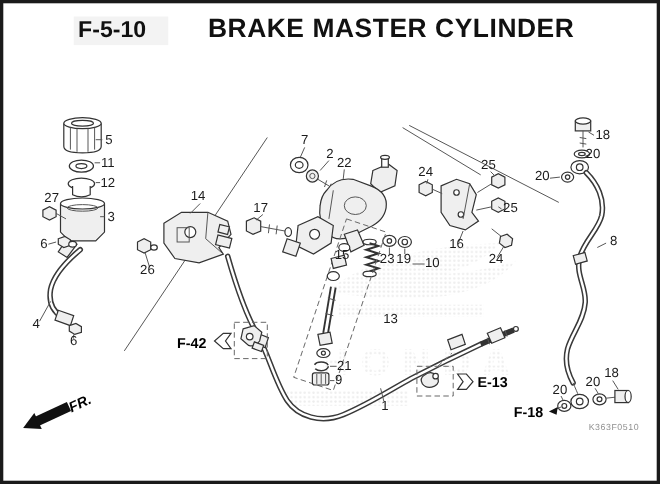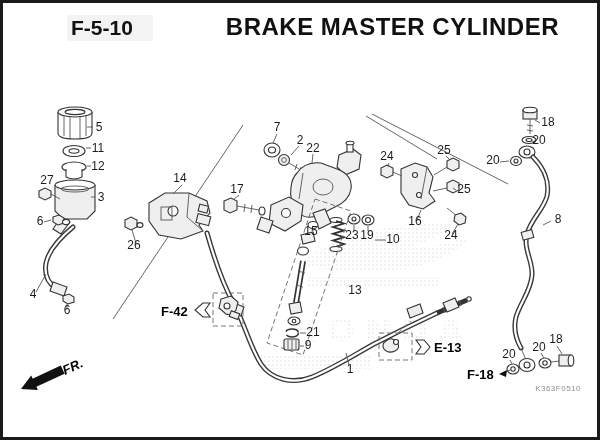--- a/index.html
+++ b/index.html
@@ -7,21 +7,21 @@
     position:relative;width:600px;height:440px;box-sizing:border-box;
     border:3px solid #1a1a1a;background:#fff;overflow:hidden;
     font-family:"Liberation Sans",sans-serif;
   }
   .header{position:absolute;top:10px;left:0;width:100%;height:36px;margin-left:36px;}
   .page-code{
     position:absolute;left:28px;top:2px;font-size:21px;font-weight:bold;color:#111;
     background:#f3f3f3;padding:1px 20px 1px 4px;
   }
   .title{
-    position:absolute;left:150px;top:0;width:370px;text-align:right;
+    position:absolute;left:150px;top:0;width:370px;text-align:left;
     font-size:24px;font-weight:bold;color:#111;letter-spacing:.5px;white-space:nowrap;
   }
   svg{position:absolute;left:0;top:0;}
   .callout{font:12px "Liberation Sans",sans-serif;fill:#1c1c1c;}
   .ref{font:bold 13px "Liberation Sans",sans-serif;fill:#000;}
   .fr{font:bold italic 13px "Liberation Sans",sans-serif;fill:#000;}
   .code{font:8px "Liberation Sans",sans-serif;fill:#8f8f8f;letter-spacing:.5px;}
   .ln{stroke:#555;stroke-width:.9;fill:none;}
   .pt{stroke:#333;stroke-width:1.1;fill:#fff;}
   .ptf{stroke:#333;stroke-width:1.1;fill:#efefef;}

